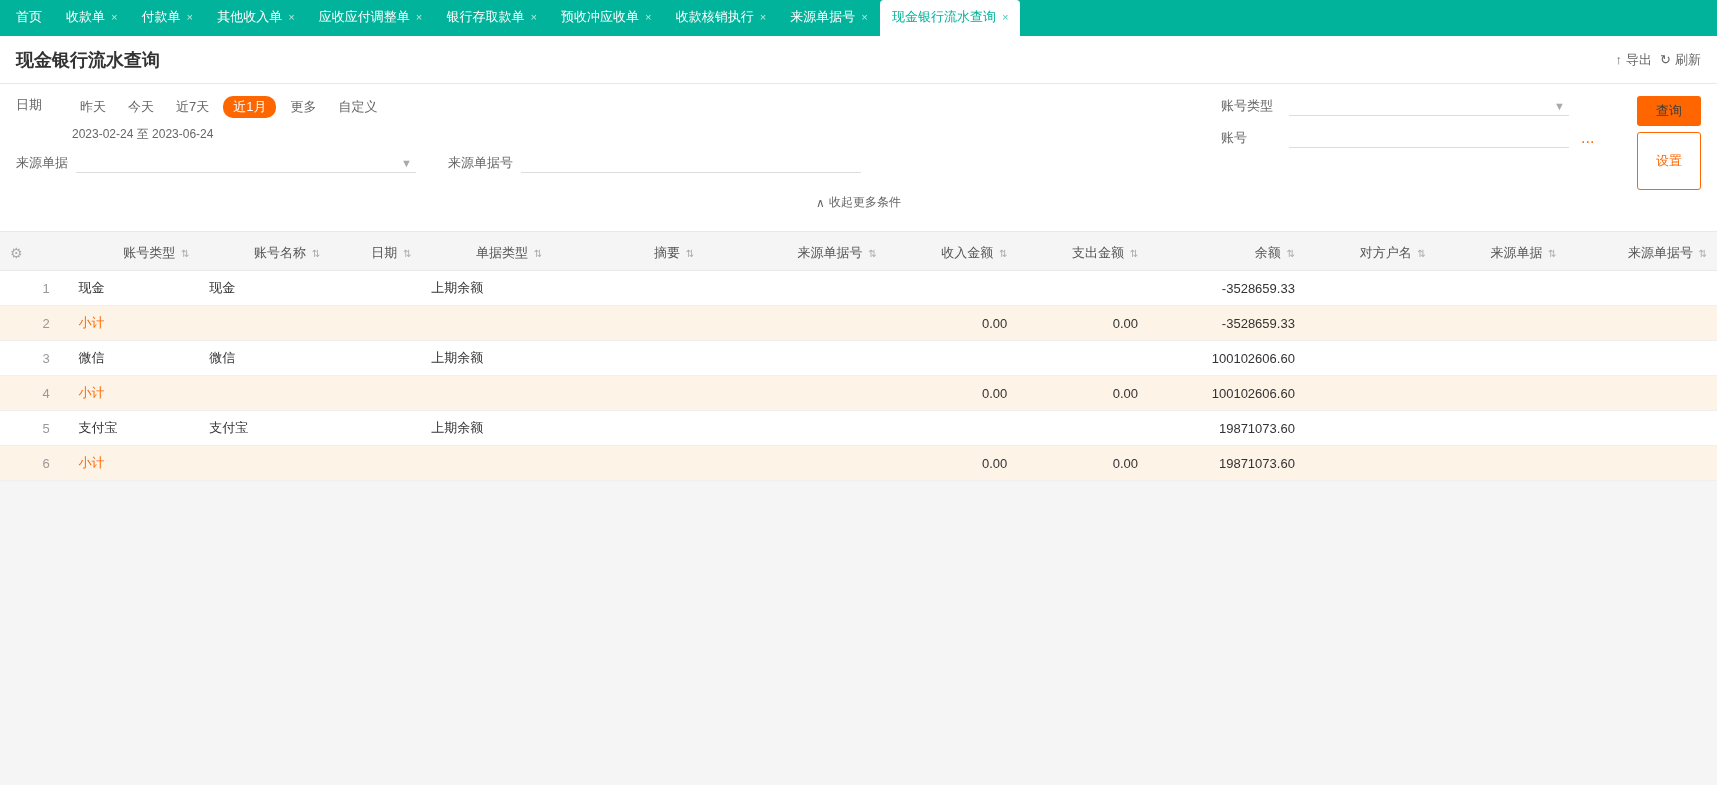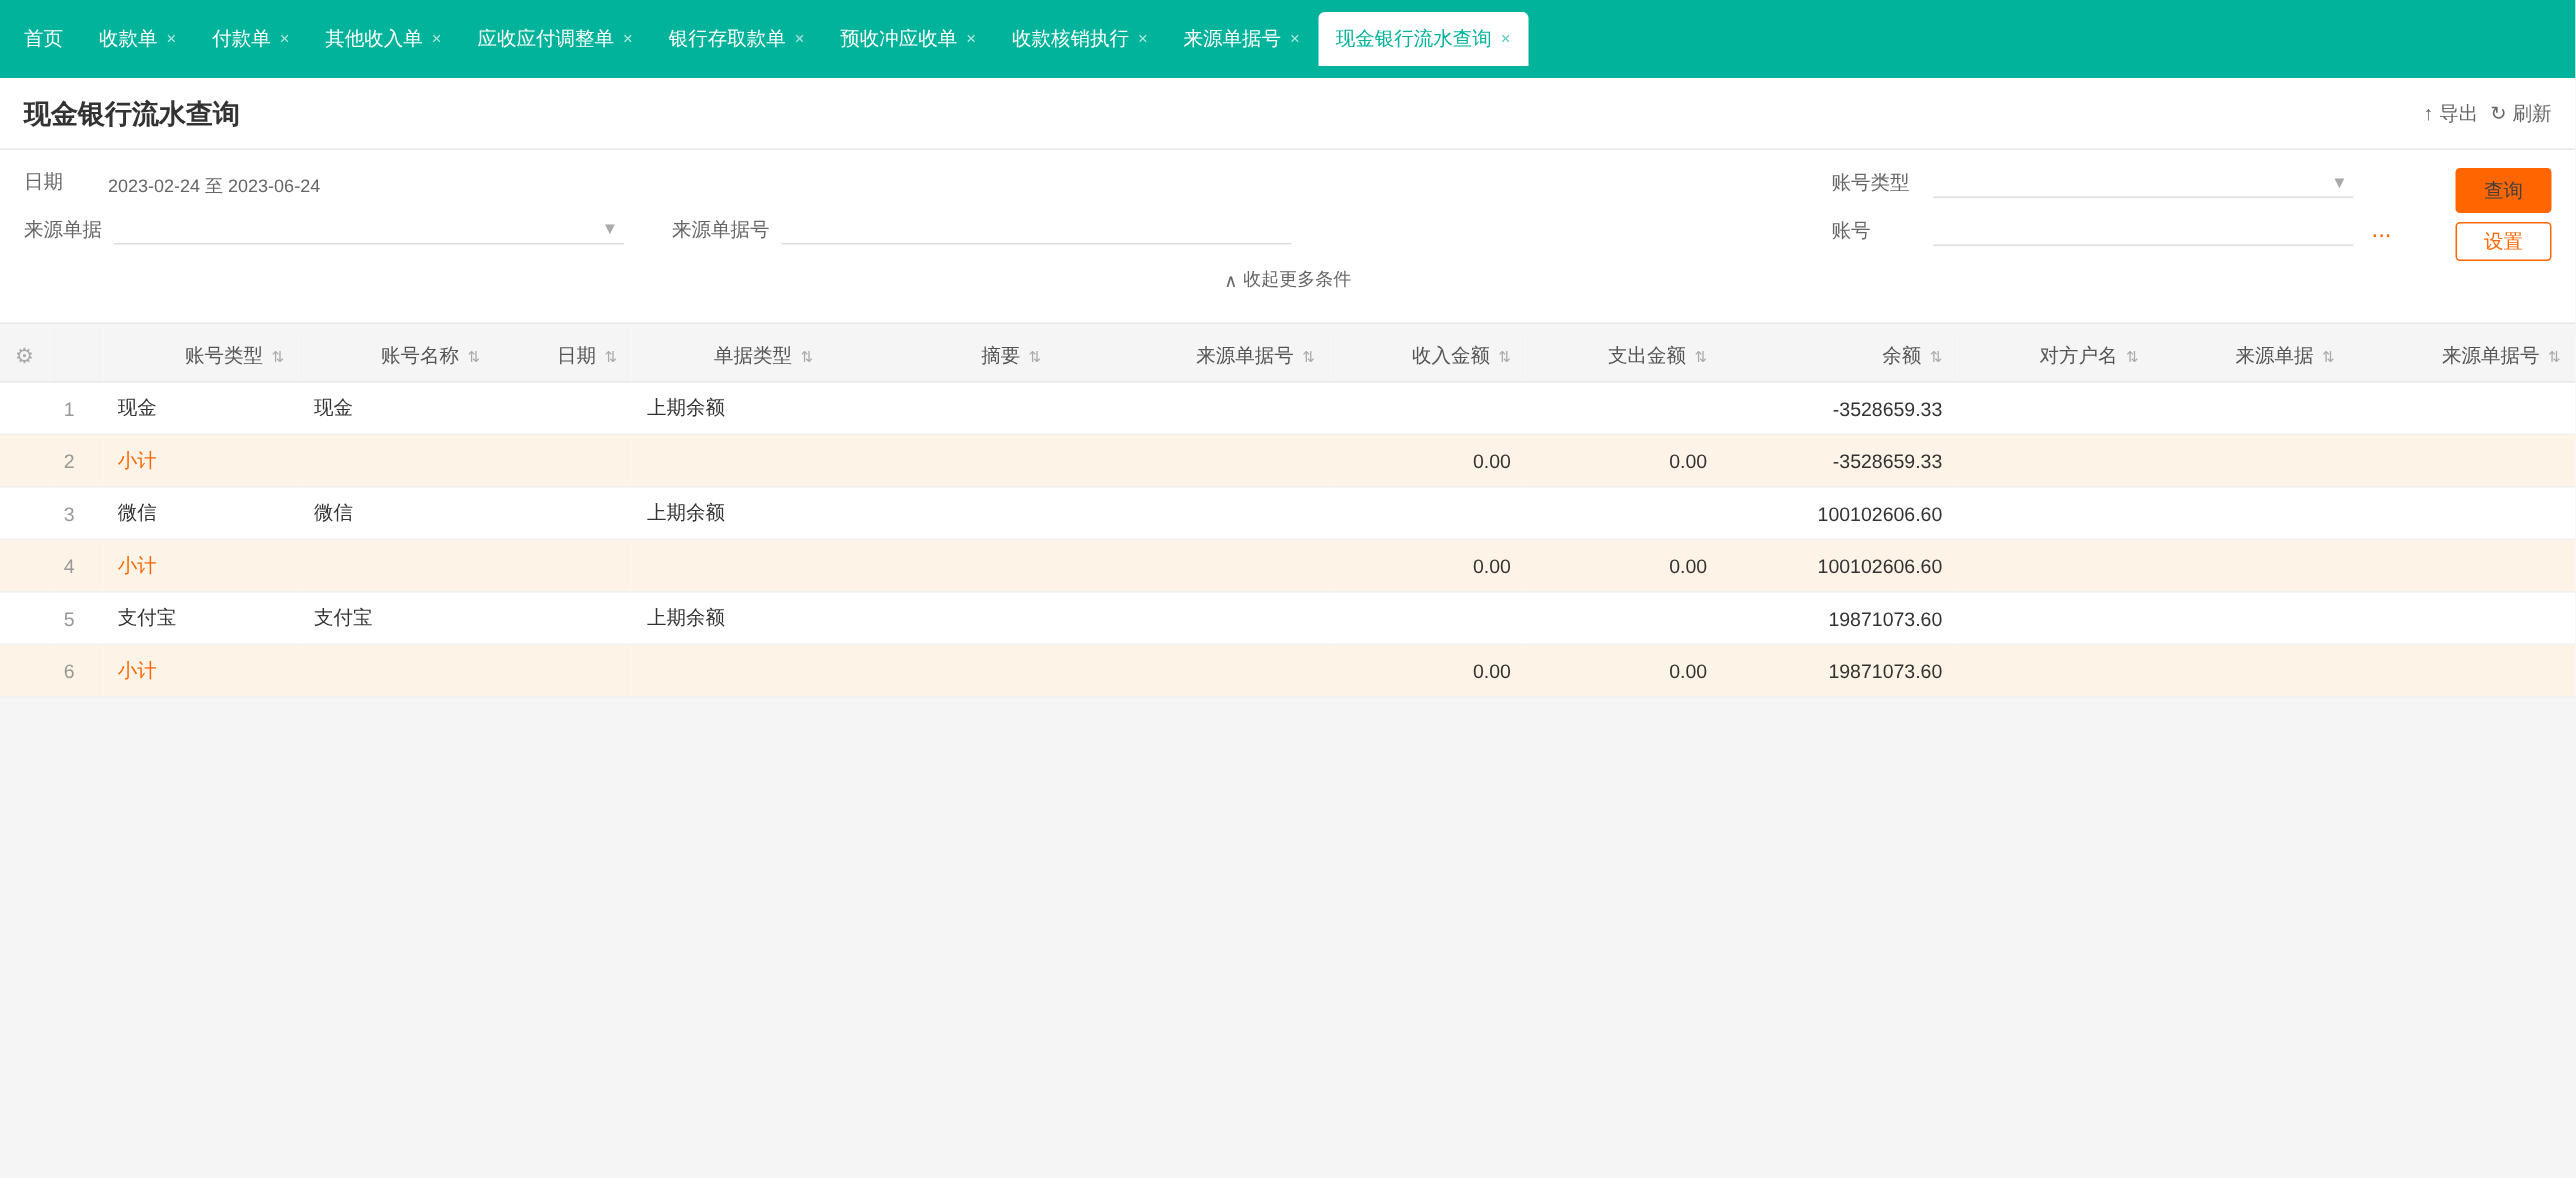--- a/index.html
+++ b/index.html
@@ -3,23 +3,24 @@
   <meta charset="utf-8">
   <style>
     * { box-sizing: border-box; margin: 0; padding: 0; }
     body { font-family: 'Microsoft YaHei', Arial, sans-serif; font-size: 13px; background: #f5f5f5; color: #333; }
 
     
     .top-nav {
       background: #00b39a;
       display: flex;
       align-items: center;
-      height: 52px;
+      height: 36px;
       padding: 0 4px;
       overflow: hidden;
+      font-family: Liberation Mono, monospace;
     }
     .nav-item {
       color: #fff;
       padding: 0 12px;
       height: 36px;
       line-height: 36px;
       cursor: pointer;
       white-space: nowrap;
       font-size: 13px;
       display: flex;
@@ -125,21 +126,21 @@
       border: none;
       padding: 6px 18px;
       border-radius: 3px;
       cursor: pointer;
       font-size: 13px;
     }
     .settings-btn {
       background: #fff;
       color: #f60;
       border: 1px solid #f60;
-      padding: 3px 18px;
+      padding: 19px 18px;
       border-radius: 3px;
       cursor: pointer;
       font-size: 13px;
       text-align: right;
     }
     .right-btns { display: flex; flex-direction: column; gap: 6px; margin-left: auto; }
 
     .collapse-bar {
       display: flex;
       justify-content: center;
@@ -241,20 +242,28 @@
 </div>
 
 <div class="filter-area">
   <div style="display:flex; align-items:flex-start; gap:16px; flex-wrap: wrap;">
 
     <div style="flex:1; min-width: 400px;">
 
       <div class="filter-row" style="align-items:flex-start;">
         <span class="filter-label">日期</span>
         <div style="display:flex; flex-direction:column; gap:4px;">
+          <div class="date-options">
+            <span class="date-option">昨天</span>
+            <span class="date-option">今天</span>
+            <span class="date-option">近7天</span>
+            <span class="date-option active">近1月</span>
+            <span class="date-option">更多</span>
+            <span class="date-option">自定义</span>
+          </div>
           <div class="date-range">2023-02-24 至 2023-06-24</div>
         </div>
       </div>
 
       <div class="filter-row2" style="margin-top: 8px;">
         <div class="filter-group">
           <span class="filter-label">来源单据</span>
           <div class="select-wrapper" style="min-width:340px;">
             <select>
               <option value=""></option>

